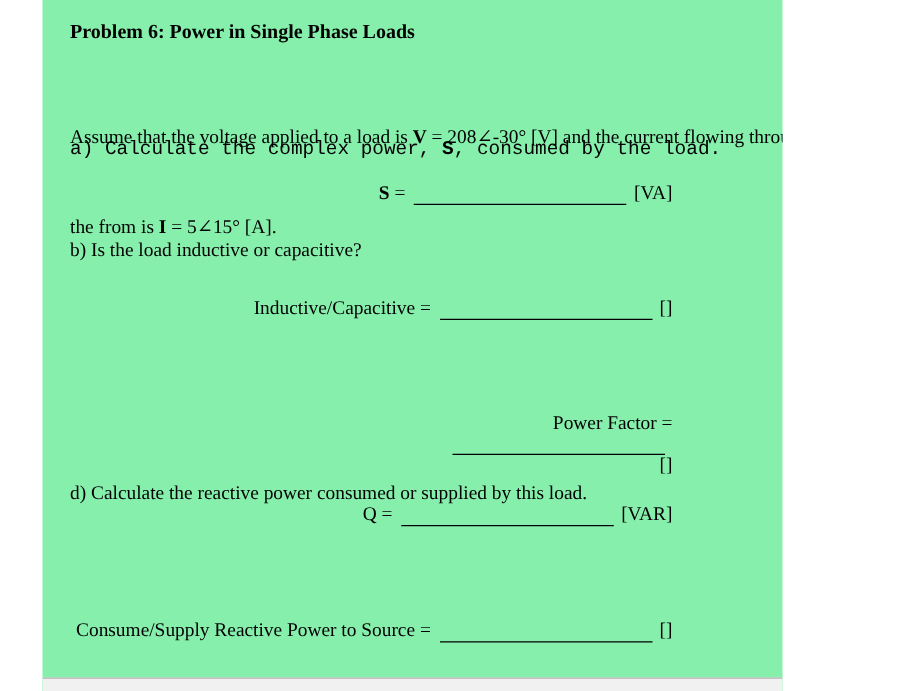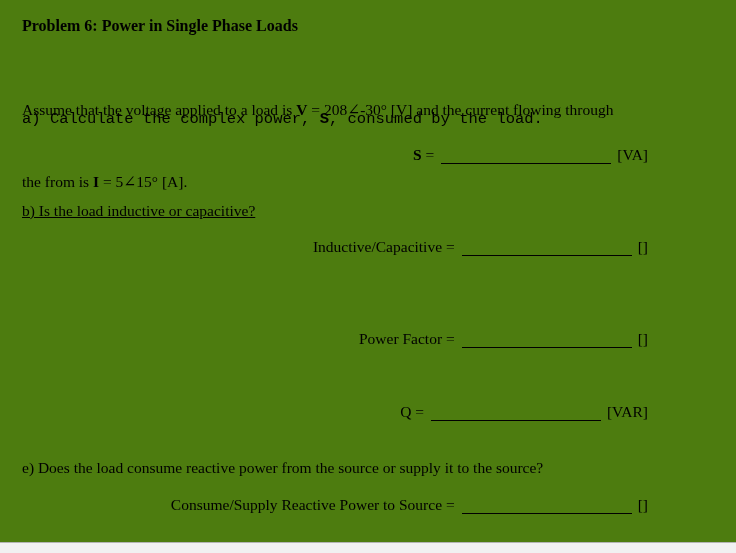--- a/index.html
+++ b/index.html
@@ -5,24 +5,25 @@
   * { margin: 0; padding: 0; box-sizing: border-box; }
   html, body { width: 736px; height: 553px; }
   body {
     background: #ffffff;
     color: #000000;
     font-family: "Liberation Serif", "DejaVu Serif", "DejaVu Sans", serif;
     font-size: 15.5px;
   }
   .page {
     position: relative;
-    width: 736px;
+    width: 592px;
     height: 553px;
-    background: #4d7c0f;
+    background: #86efac;
     overflow: hidden;
+    margin-left: 34px;
   }
   .title {
     position: absolute;
     top: 17px;
     left: 22px;
     font-size: 16px;
     font-weight: bold;
     white-space: pre;
   }
   .intro {
@@ -32,34 +33,34 @@
     line-height: 24px;
     white-space: pre;
   }
   .intro .line { display: block; }
   .prompt {
     position: absolute;
     left: 22px;
     white-space: pre;
   }
   .q-a { top: 110px; font-family: Liberation Mono, monospace; }
-  .q-b { top: 202px; text-decoration: underline; }
+  .q-b { top: 192px; }
   .q-c { top: 293px; }
   .q-d { top: 386px; }
   .q-e { top: 459px; }
   .answer {
     position: absolute;
     right: 88px;
     display: flex;
     align-items: flex-end;
     white-space: pre;
   }
   .ans-a { top: 146px; }
   .ans-b { top: 238px; }
-  .ans-c { top: 330px; }
+  .ans-c { top: 330px; flex-direction: column; }
   .ans-d { top: 403px; }
   .ans-e { top: 496px; }
   .blank {
     display: inline-block;
     width: 170px;
     height: 16px;
     border-bottom: 1px solid #000;
     margin-left: 7px;
     margin-right: 6px;
   }
@@ -102,28 +103,28 @@
     <span>[]</span>
   </div>
 
 
   <div class="answer ans-c">
     <span>Power Factor =</span>
     <span class="blank"></span>
     <span>[]</span>
   </div>
 
+  <div class="prompt q-d">d) Calculate the reactive power consumed or supplied by this load.</div>
 
   <div class="answer ans-d">
     <span>Q =</span>
     <span class="blank"></span>
     <span>[VAR]</span>
   </div>
 
-  <div class="prompt q-e">e) Does the load consume reactive power from the source or supply it to the source?</div>
 
   <div class="answer ans-e">
     <span>Consume/Supply Reactive Power to Source =</span>
     <span class="blank"></span>
     <span>[]</span>
   </div>
 
   <div class="bottom-bar"></div>
 
 </div>

